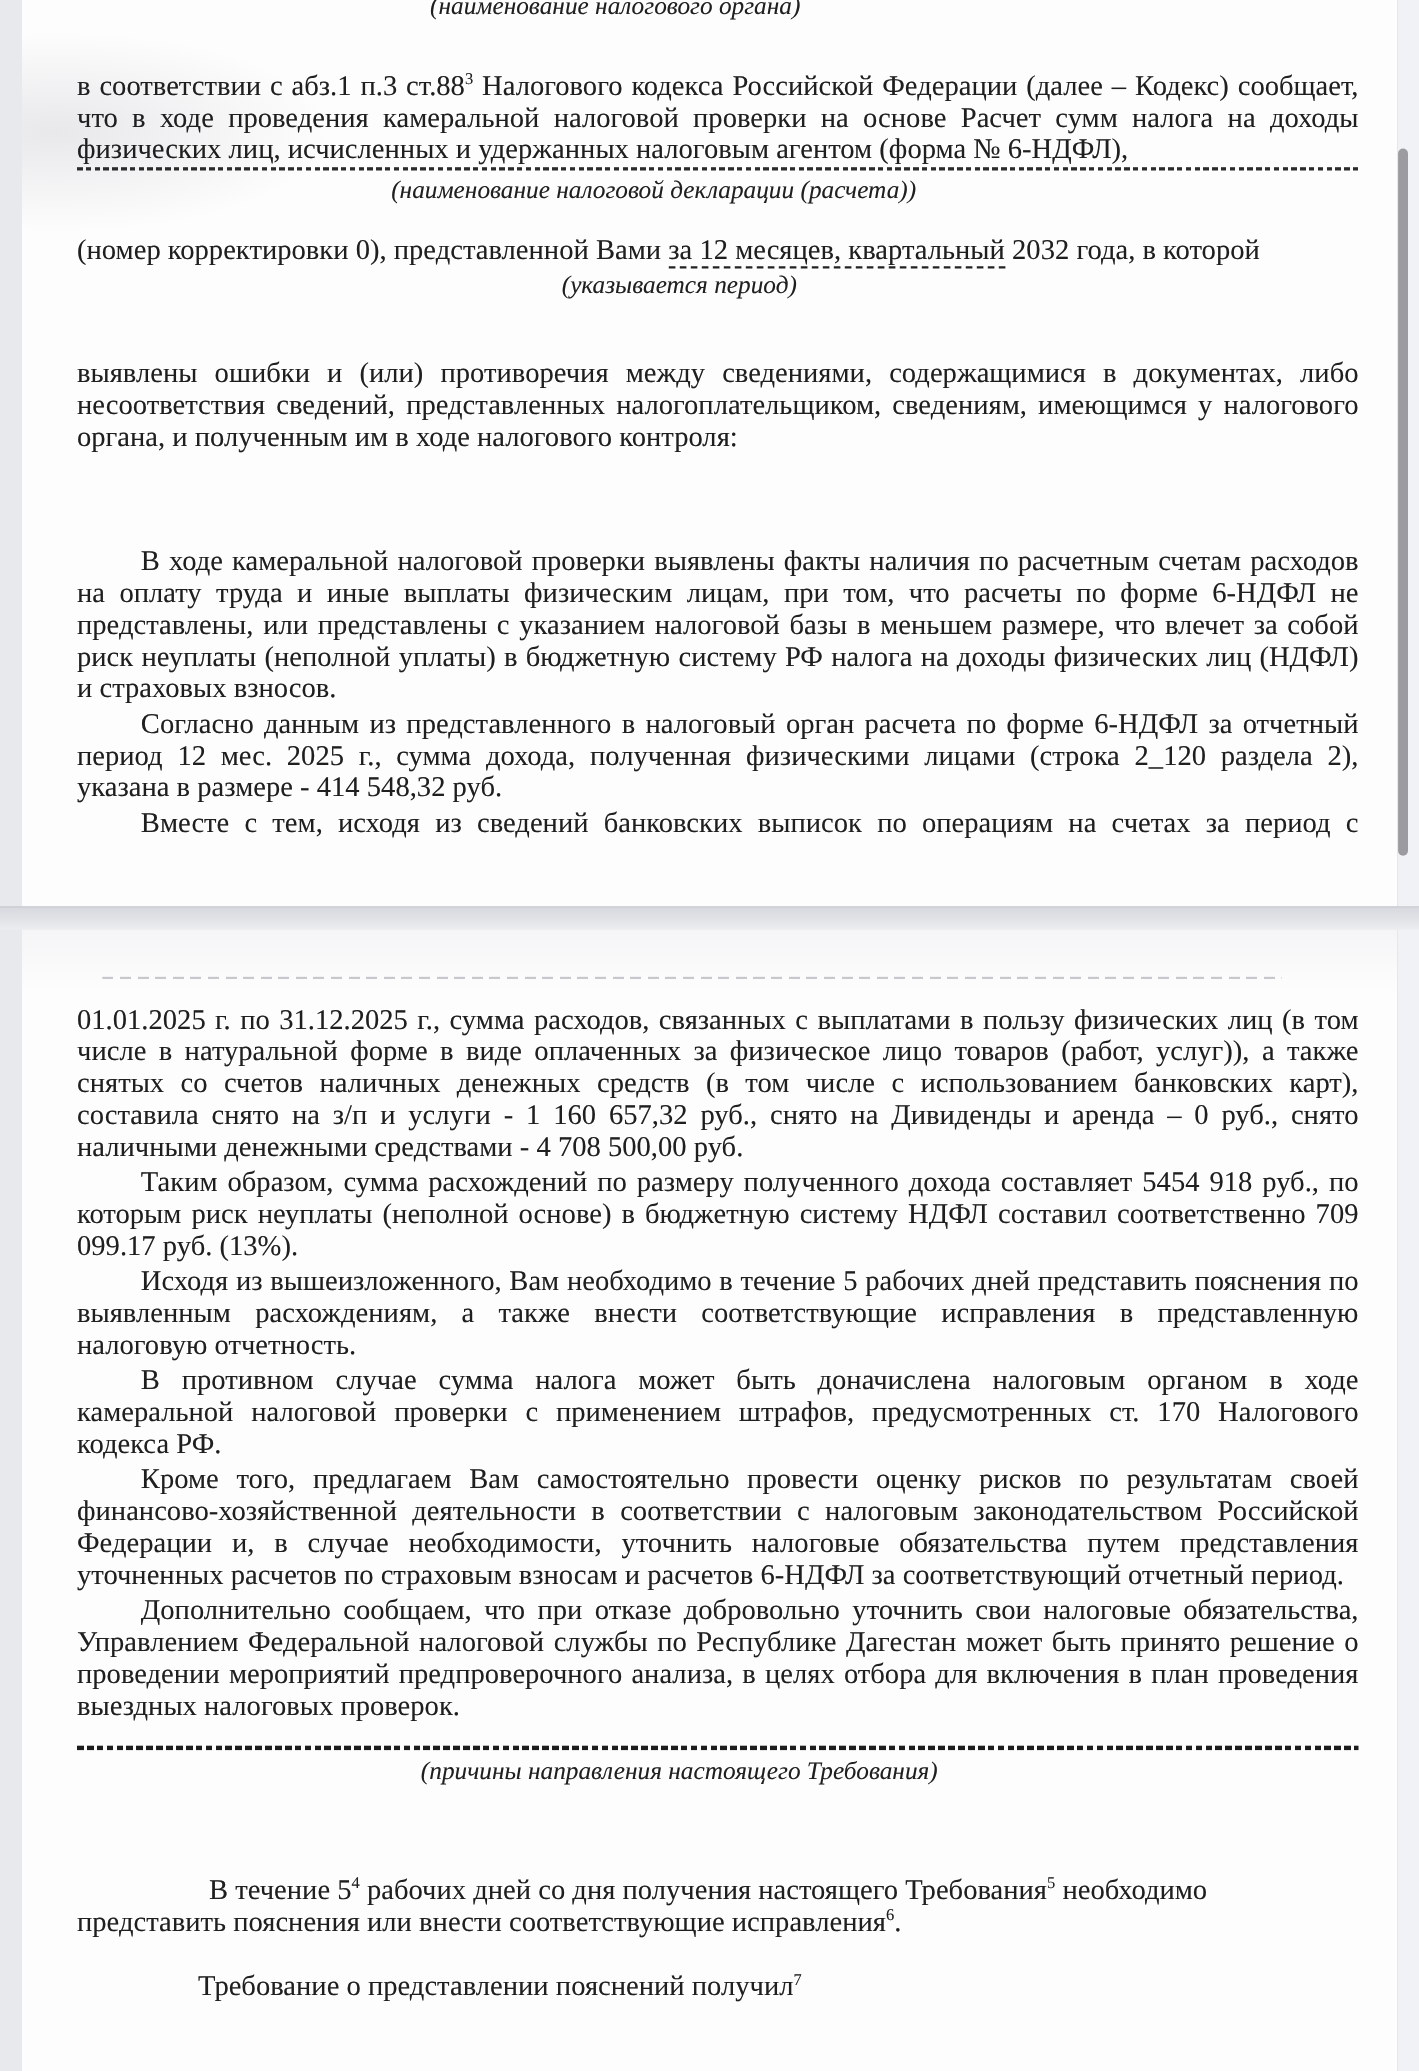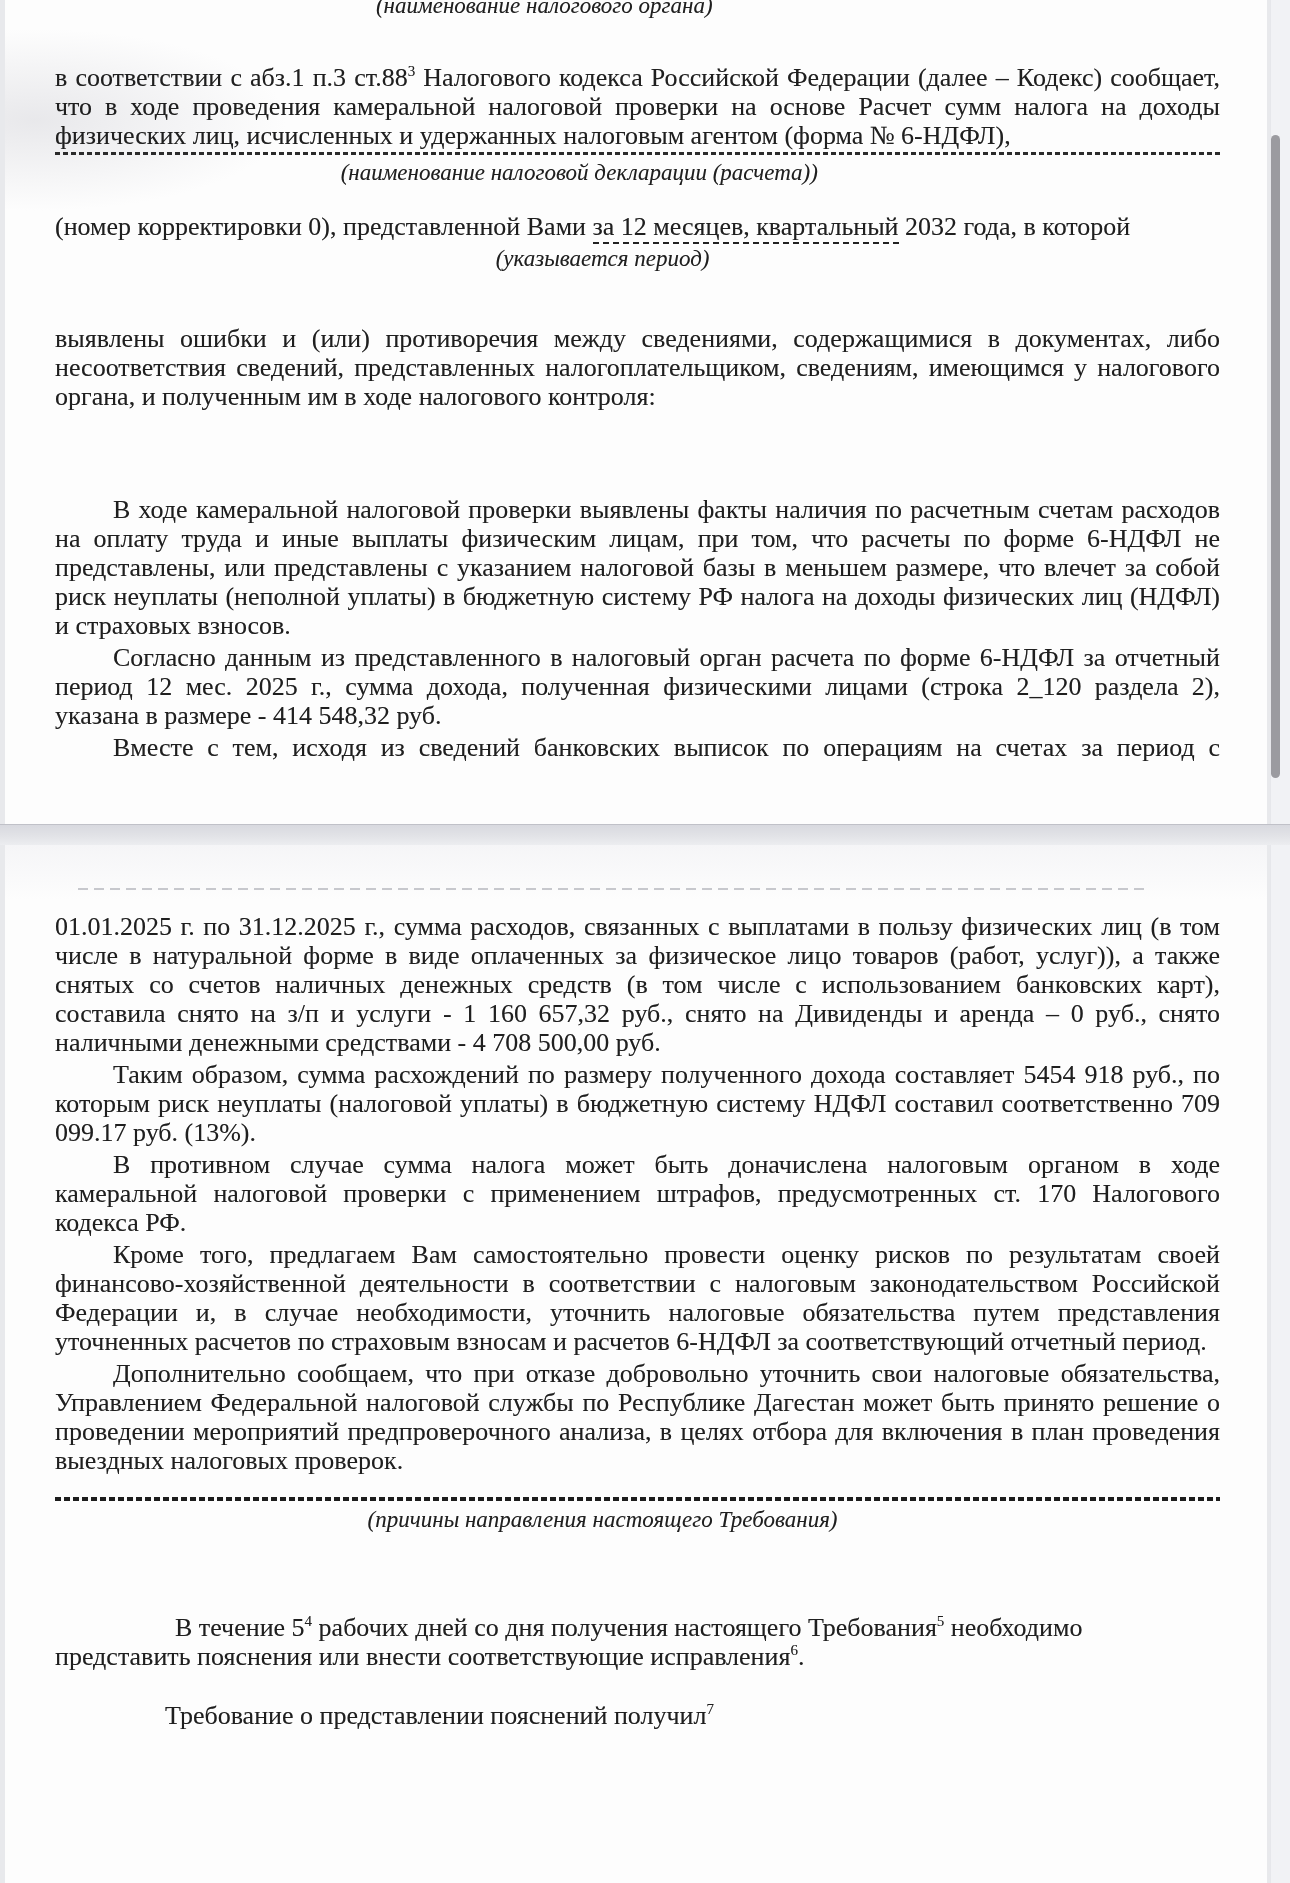--- a/index.html
+++ b/index.html
@@ -5,21 +5,21 @@
   html,body{margin:0;padding:0;}
   body{
     width:1290px;height:1883px;overflow:hidden;position:relative;
     background:#e8e9ec;
     font-family:"Liberation Serif","DejaVu Serif",serif;
     color:#1f1f1f;
   }
   .viewport{position:absolute;inset:0;}
   
   .page{
-    position:absolute;left:5px;width:1262px;background:#fdfdfd;
+    position:absolute;left:20px;width:1262px;background:#fdfdfd;
     box-sizing:border-box;padding:0 47px 0 50px;
   }
   .page1{
     top:0;height:824px;
     background:
       radial-gradient(ellipse 360px 130px at 30px 120px, rgba(230,230,233,.9) 0%, rgba(230,230,233,0) 70%),
       #fdfdfd;
   }
   .page2{
     top:845px;height:1038px;
@@ -113,22 +113,23 @@
   </div>
 
   <div class="page-gap"></div>
 
   <div class="page page2">
 
     <div class="rule-faint"></div>
 
     <p class="p2-expenses"><span>01.01.2025 г. по 31.12.2025 г., сумма расходов, связанных с выплатами в пользу физических лиц (в том числе в натуральной форме в виде оплаченных за физическое лицо товаров (работ, услуг)), а также снятых со счетов наличных денежных средств (в том числе с использованием банковских карт), составила </span><span class="b">снято на з/п и услуги - 1 160 657,32 руб., снято на Дивиденды и аренда – 0 руб., снято наличными денежными средствами - 4 708 500,00 руб.</span></p>
 
-    <p class="indent p2-next"><span>Таким образом, сумма расхождений по размеру полученного дохода составляет </span><span class="b">5454 918 руб.,</span><span> по которым риск неуплаты (налоговой уплаты) в бюджетную систему НДФЛ составил соответственно </span><span class="b">709 099.17 руб. (13%).</span></p>
+    <p class="indent p2-next"><span>Таким образом, сумма расхождений по размеру полученного дохода составляет </span><span class="b">5454 918 руб.,</span><span> по которым риск неуплаты (неполной основе) в бюджетную систему НДФЛ составил соответственно </span><span class="b">709 099.17 руб. (13%).</span></p>
 
+    <p class="indent p2-next">Исходя из вышеизложенного, Вам необходимо в течение 5 рабочих дней представить пояснения по выявленным расхождениям, а также внести соответствующие исправления в представленную налоговую отчетность.</p>
 
     <p class="indent p2-next">В противном случае сумма налога может быть доначислена налоговым органом в ходе камеральной налоговой проверки с применением штрафов, предусмотренных ст. 170 Налогового кодекса РФ.</p>
 
     <p class="indent p2-next">Кроме того, предлагаем Вам самостоятельно провести оценку рисков по результатам своей финансово-хозяйственной деятельности в соответствии с налоговым законодательством Российской Федерации и, в случае необходимости, уточнить налоговые обязательства путем представления уточненных расчетов по страховым взносам и расчетов 6-НДФЛ за соответствующий отчетный период.</p>
 
     <p class="indent p2-next">Дополнительно сообщаем, что при отказе добровольно уточнить свои налоговые обязательства, Управлением Федеральной налоговой службы по Республике Дагестан может быть принято решение о проведении мероприятий предпроверочного анализа, в целях отбора для включения в план проведения выездных налоговых проверок.</p>
 
     <div class="rule-strong"></div>
 
     <div class="caption cap-reasons">(причины направления настоящего Требования)</div>

